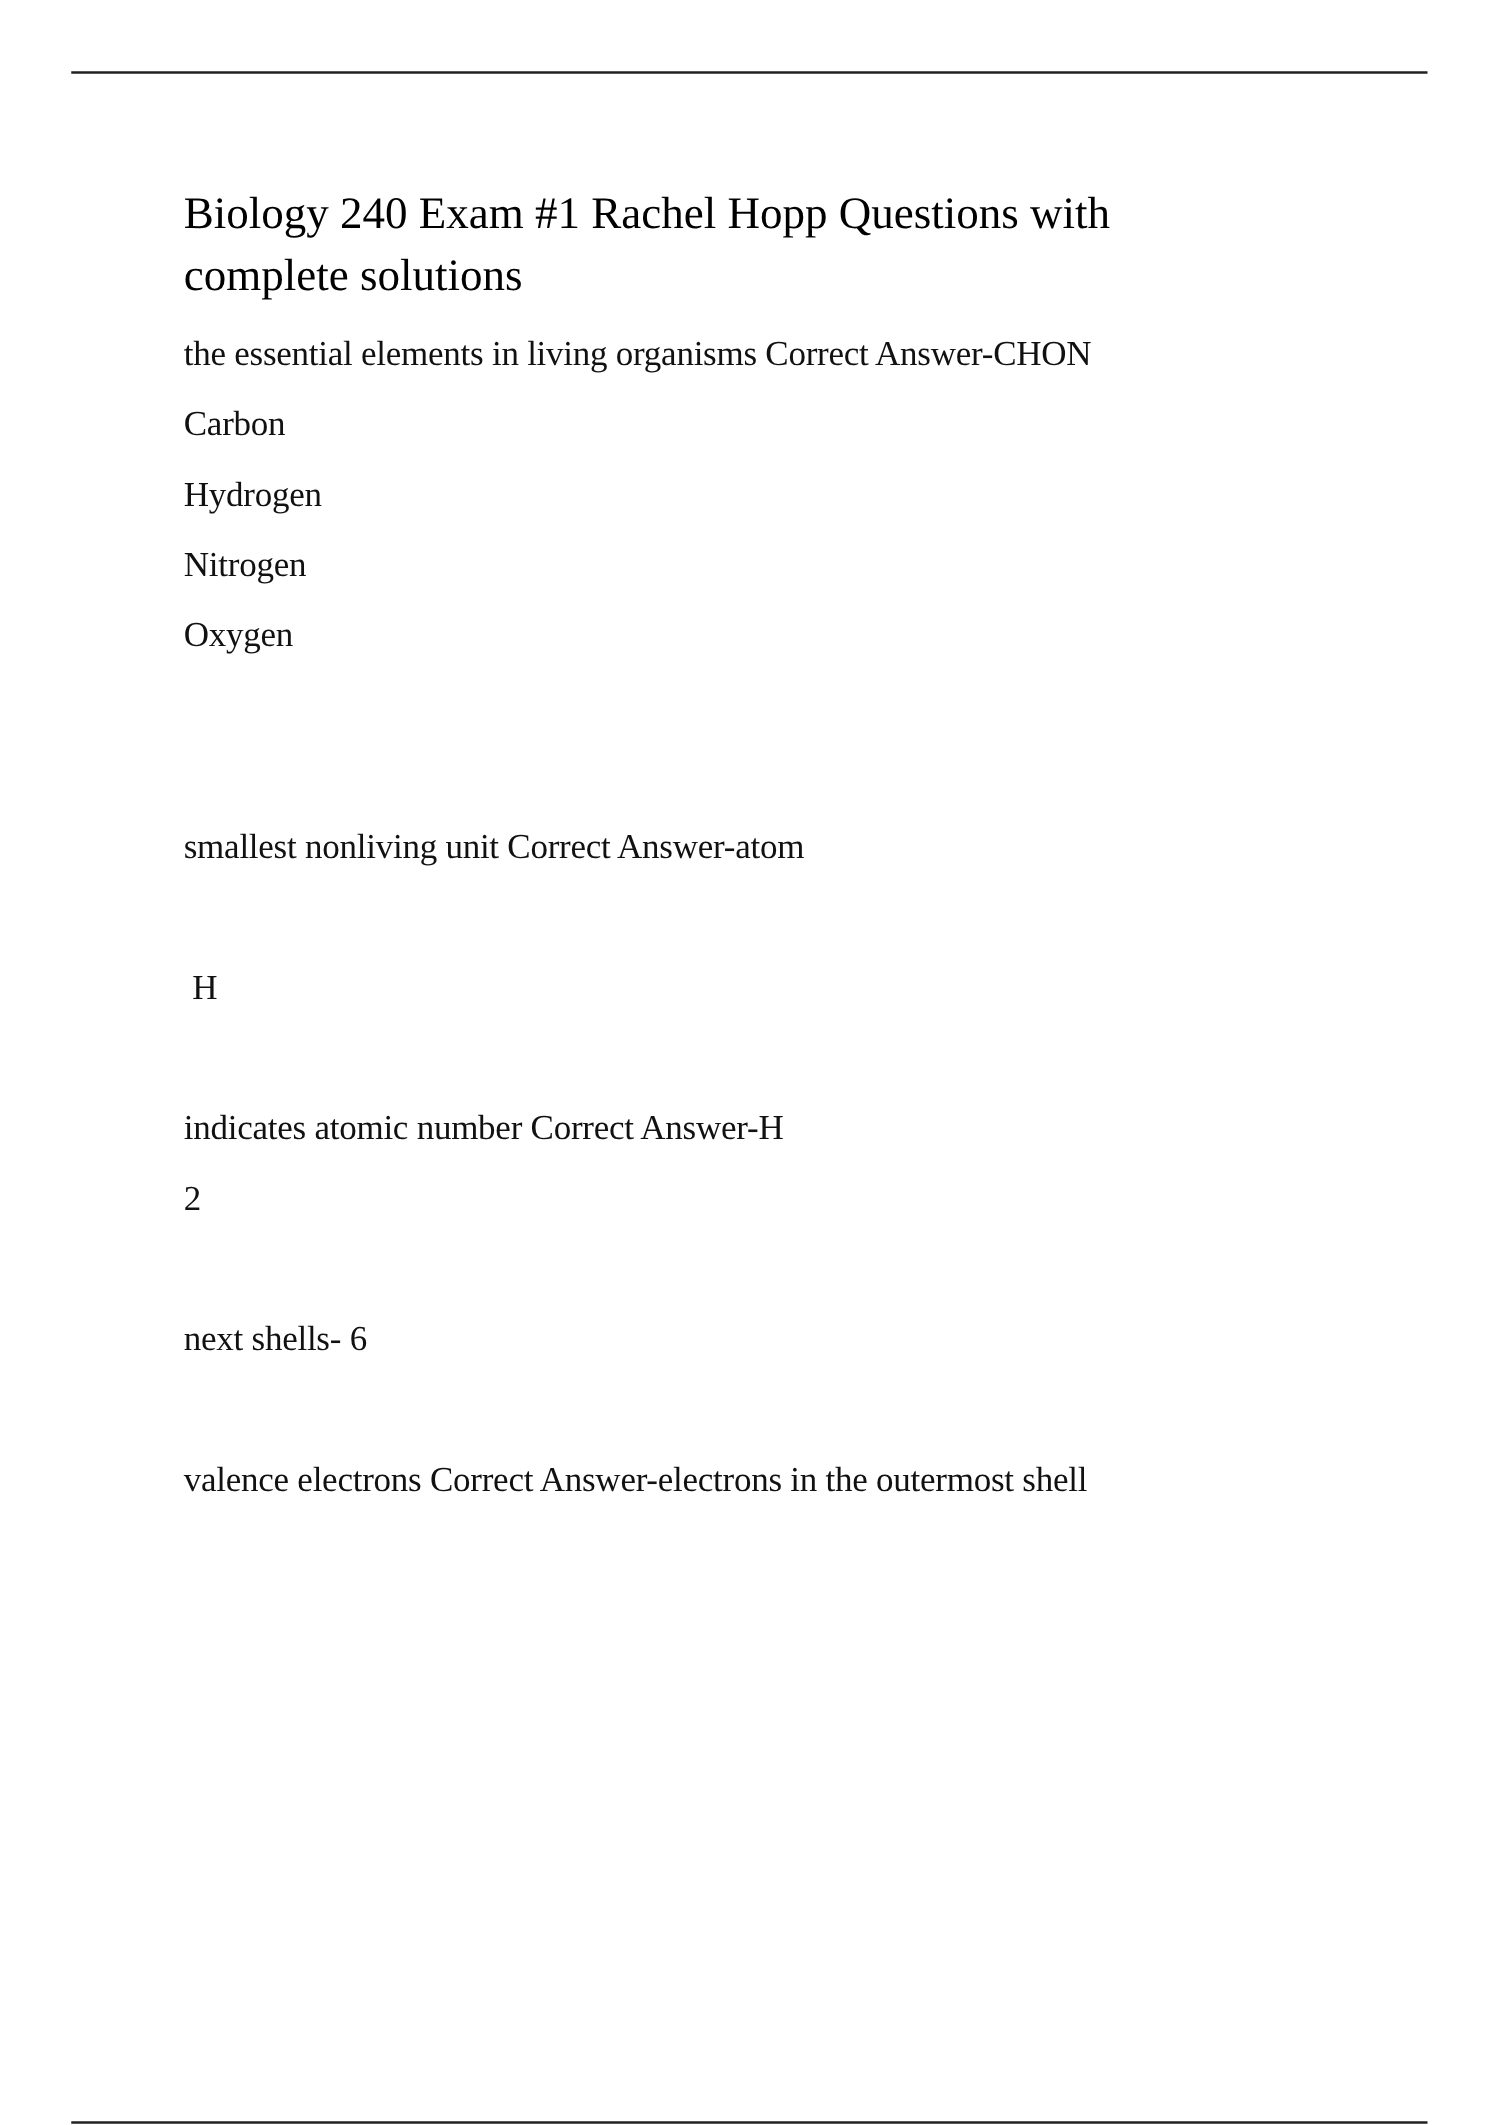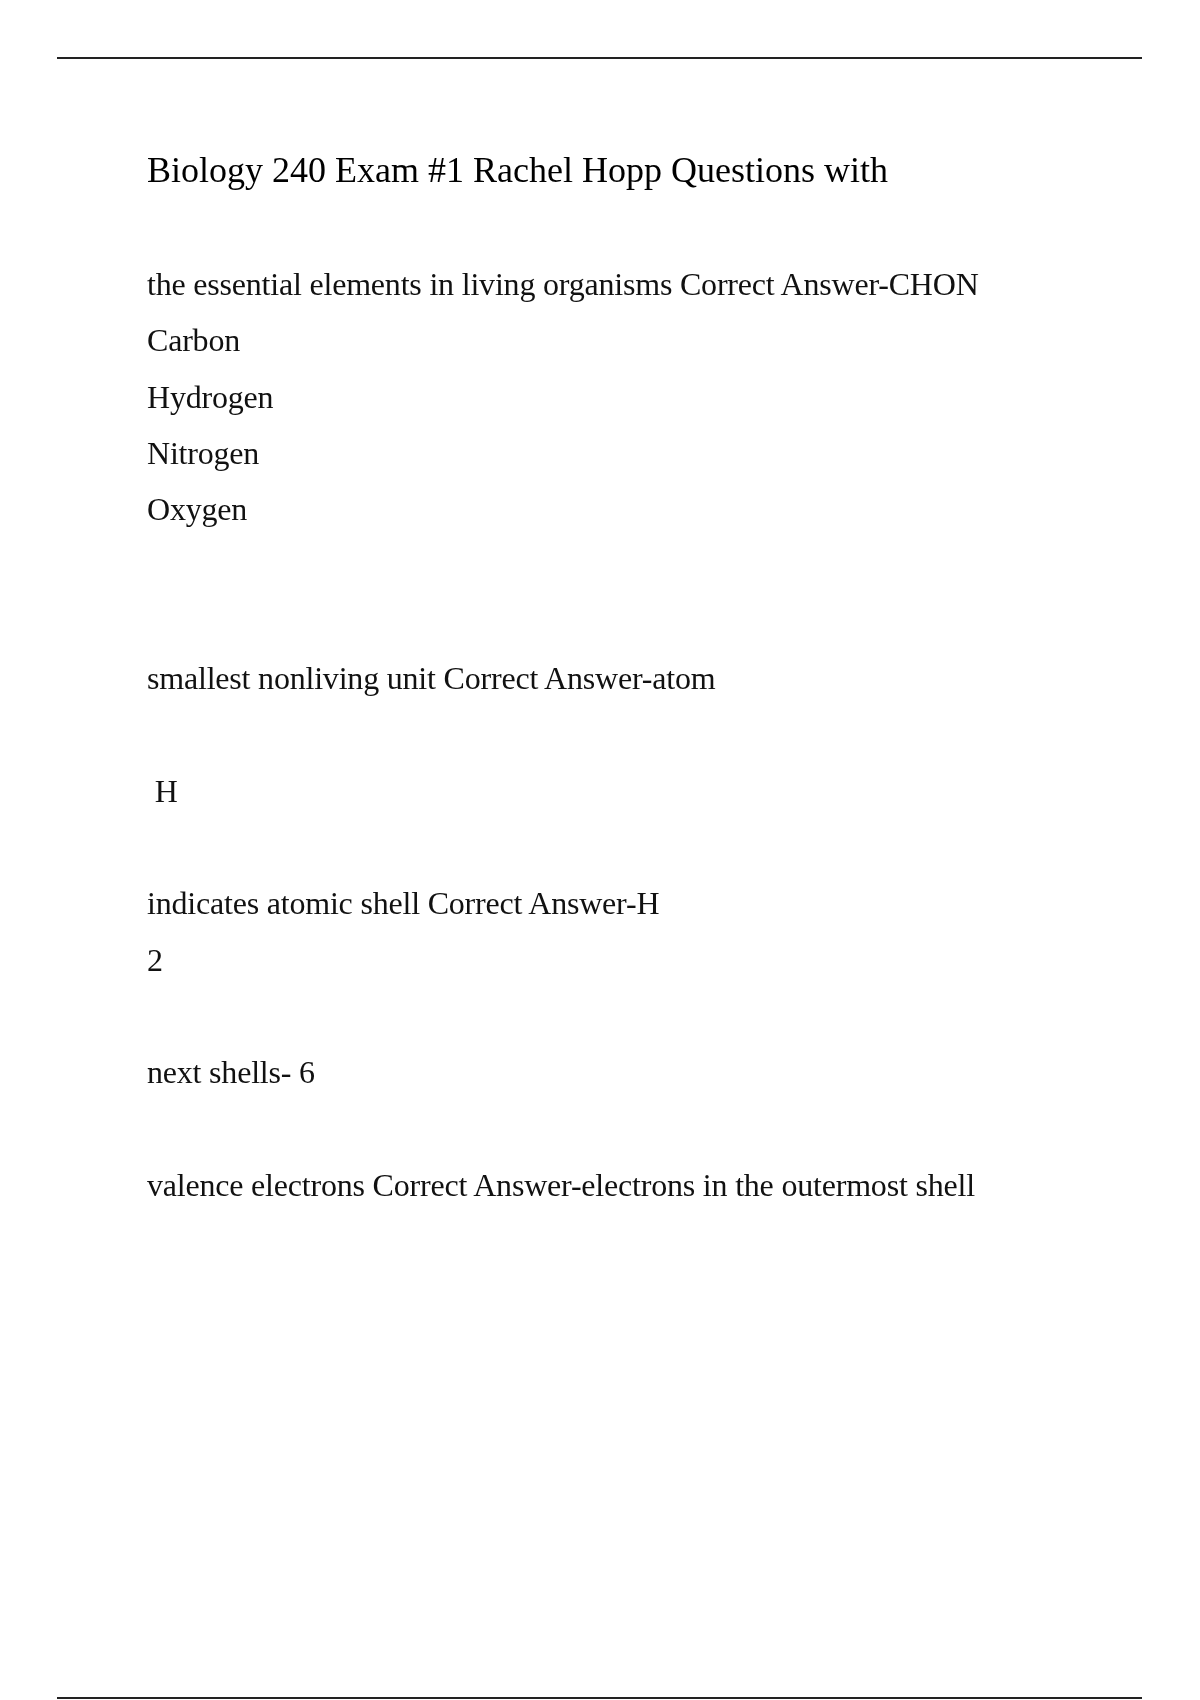--- a/index.html
+++ b/index.html
@@ -33,52 +33,53 @@
     font-size: 36px;
     font-weight: normal;
     line-height: 50px;
     color: #000000;
   }
   .content {
     position: absolute;
     left: 147px;
     top: 256px;
     width: 1000px;
-    font-size: 32px;
+    font-size: 28px;
     line-height: 56.3px;
     letter-spacing: -0.2px;
   }
   .line {
     display: block;
     height: 56.3px;
     white-space: pre;
   }
 </style>
 </head>
 <body>
 
 <div class="rule top"></div>
 
 <h1 class="title">
   <span style="display:block">Biology 240 Exam #1 Rachel Hopp Questions with</span>
+  <span style="display:block">complete solutions</span>
 </h1>
 
 <div class="content">
   <span class="line">the essential elements in living organisms Correct Answer-CHON</span>
   <span class="line">Carbon</span>
   <span class="line">Hydrogen</span>
   <span class="line">Nitrogen</span>
   <span class="line">Oxygen</span>
   <span class="line"></span>
   <span class="line"></span>
   <span class="line">smallest nonliving unit Correct Answer-atom</span>
   <span class="line"></span>
   <span class="line"> H</span>
   <span class="line"></span>
-  <span class="line">indicates atomic shell Correct Answer-H</span>
+  <span class="line">indicates atomic number Correct Answer-H</span>
   <span class="line">2</span>
   <span class="line"></span>
   <span class="line">next shells- 6</span>
   <span class="line"></span>
   <span class="line">valence electrons Correct Answer-electrons in the outermost shell</span>
 </div>
 
 <div class="rule bottom"></div>
 
 </body></html>

